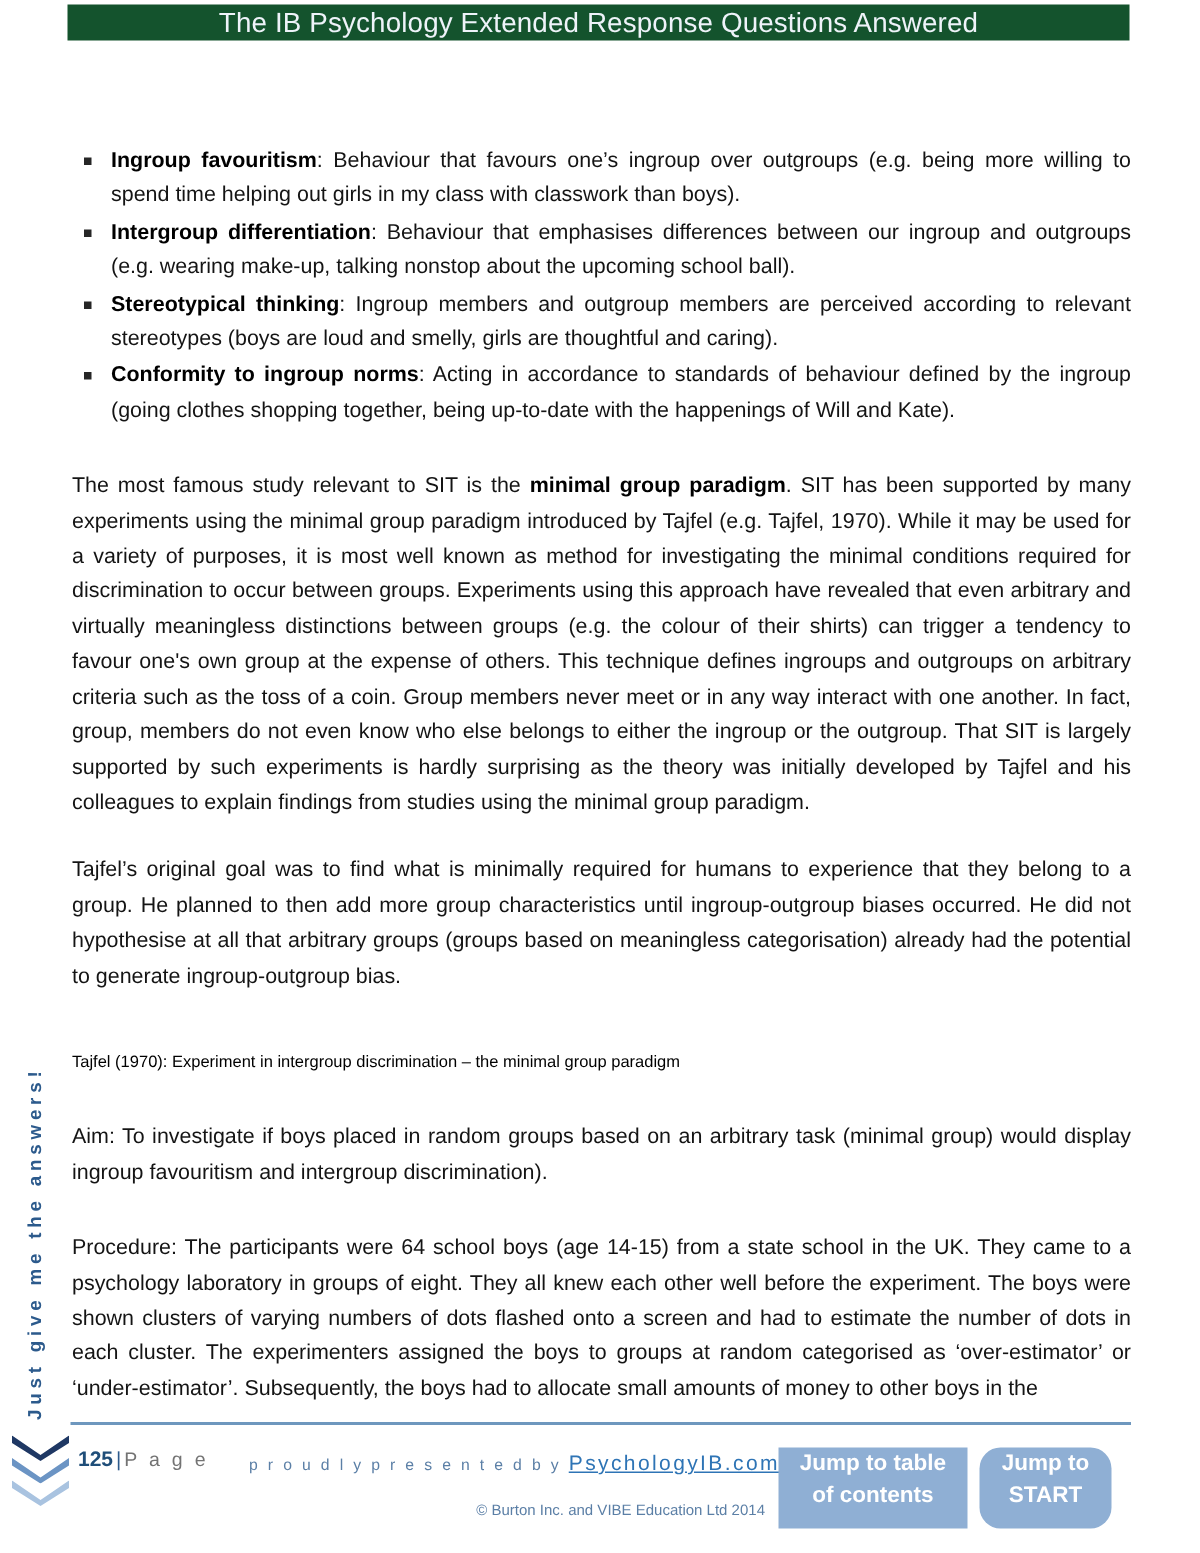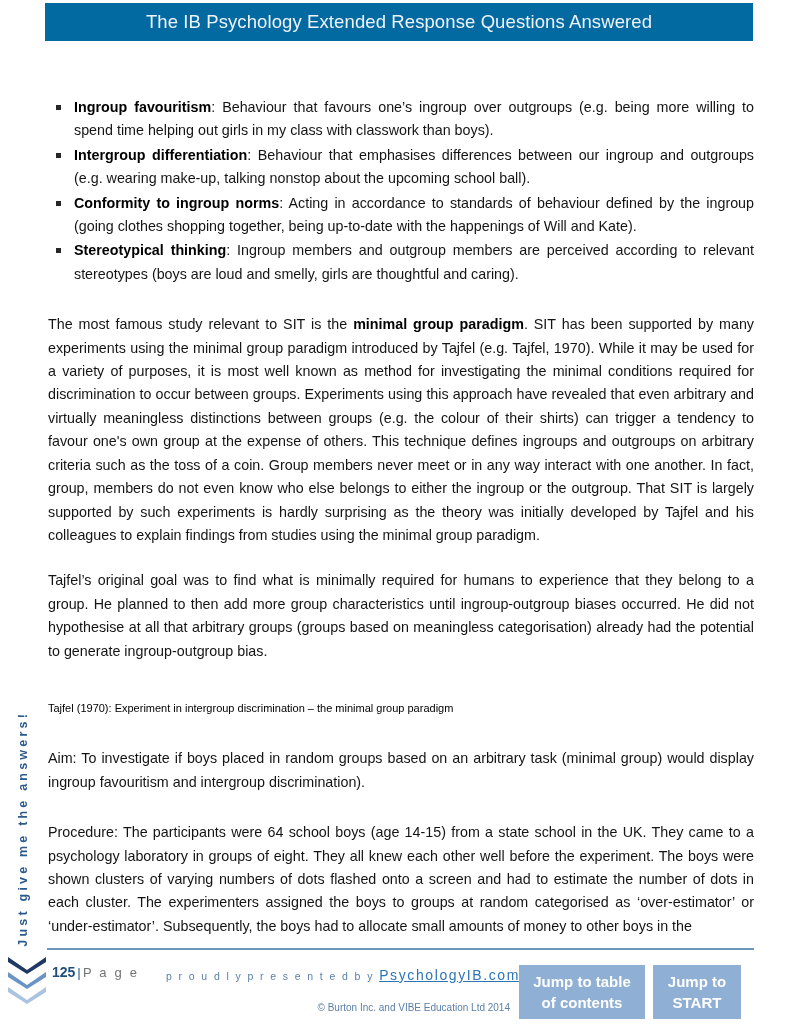--- a/index.html
+++ b/index.html
@@ -17,22 +17,22 @@
     color: #1a1a1a;
     -webkit-font-smoothing: antialiased;
   }
 
   
   .header-banner {
     position: absolute;
     left: 45px;
     top: 3px;
     width: 708px;
-    height: 38px;
-    background: #0369a1;
+    height: 24px;
+    background: #14532d;
     display: flex;
     align-items: center;
     justify-content: center;
     box-sizing: border-box;
   }
   .header-title {
     color: #eef3f9;
     font-size: 18.5px;
     font-weight: 400;
     letter-spacing: 0.1px;
@@ -202,36 +202,37 @@
     position: absolute;
     background: #8FAFD4;
     color: #ffffff;
     font-weight: bold;
     font-size: 15px;
     line-height: 21px;
     text-align: center;
     display: flex;
     flex-direction: column;
     align-items: center;
-    justify-content: center;
+    justify-content: flex-start;
     box-sizing: border-box;
     padding: 0 6px;
     cursor: pointer;
   }
   .jump-toc {
     left: 519px;
     top: 965px;
     width: 126px;
     height: 54px;
   }
   .jump-start {
     left: 653px;
     top: 965px;
     width: 88px;
     height: 54px;
+    border-radius: 14px;
   }
   .jump-btn span { display: block; white-space: nowrap; }
 </style>
 </head>
 <body>
 
 <div class="header-banner">
   <div class="header-title">The IB Psychology Extended Response Questions Answered</div>
 </div>
 
@@ -242,24 +243,24 @@
 <div class="content">
 
   <ul class="bullets">
     <li>
       <b>Ingroup favouritism</b><span>: Behaviour that favours one’s ingroup over outgroups (e.g. being more willing to spend time helping out girls in my class with classwork than boys).</span>
     </li>
     <li>
       <b>Intergroup differentiation</b><span>: Behaviour that emphasises differences between our ingroup and outgroups (e.g. wearing make-up, talking nonstop about the upcoming school ball).</span>
     </li>
     <li>
-      <b>Conformity to ingroup norms</b><span>: Acting in accordance to standards of behaviour defined by the ingroup (going clothes shopping together, being up-to-date with the happenings of Will and Kate).</span>
+      <b>Stereotypical thinking</b><span>: Ingroup members and outgroup members are perceived according to relevant stereotypes (boys are loud and smelly, girls are thoughtful and caring).</span>
     </li>
     <li>
-      <b>Stereotypical thinking</b><span>: Ingroup members and outgroup members are perceived according to relevant stereotypes (boys are loud and smelly, girls are thoughtful and caring).</span>
+      <b>Conformity to ingroup norms</b><span>: Acting in accordance to standards of behaviour defined by the ingroup (going clothes shopping together, being up-to-date with the happenings of Will and Kate).</span>
     </li>
   </ul>
 
   <p class="para gap-top"><span>The most famous study relevant to SIT is the </span><b>minimal group paradigm</b><span>. SIT has been supported by many experiments using the minimal group paradigm introduced by Tajfel (e.g. Tajfel, 1970). While it may be used for a variety of purposes, it is most well known as method for investigating the minimal conditions required for discrimination to occur between groups. Experiments using this approach have revealed that even arbitrary and virtually meaningless distinctions between groups (e.g. the colour of their shirts) can trigger a tendency to favour one's own group at the expense of others. This technique defines ingroups and outgroups on arbitrary criteria such as the toss of a coin. Group members never meet or in any way interact with one another. In fact, group, members do not even know who else belongs to either the ingroup or the outgroup. That SIT is largely supported by such experiments is hardly surprising as the theory was initially developed by Tajfel and his colleagues to explain findings from studies using the minimal group paradigm.</span></p>
 
   <p class="para gap-top-lg">Tajfel’s original goal was to find what is minimally required for humans to experience that they belong to a group. He planned to then add more group characteristics until ingroup-outgroup biases occurred. He did not hypothesise at all that arbitrary groups (groups based on meaningless categorisation) already had the potential to generate ingroup-outgroup bias.</p>
 
   <p class="study-heading">Tajfel (1970): Experiment in intergroup discrimination – the minimal group paradigm</p>
 
   <p class="para gap-top">Aim: To investigate if boys placed in random groups based on an arbitrary task (minimal group) would display ingroup favouritism and intergroup discrimination).</p>

